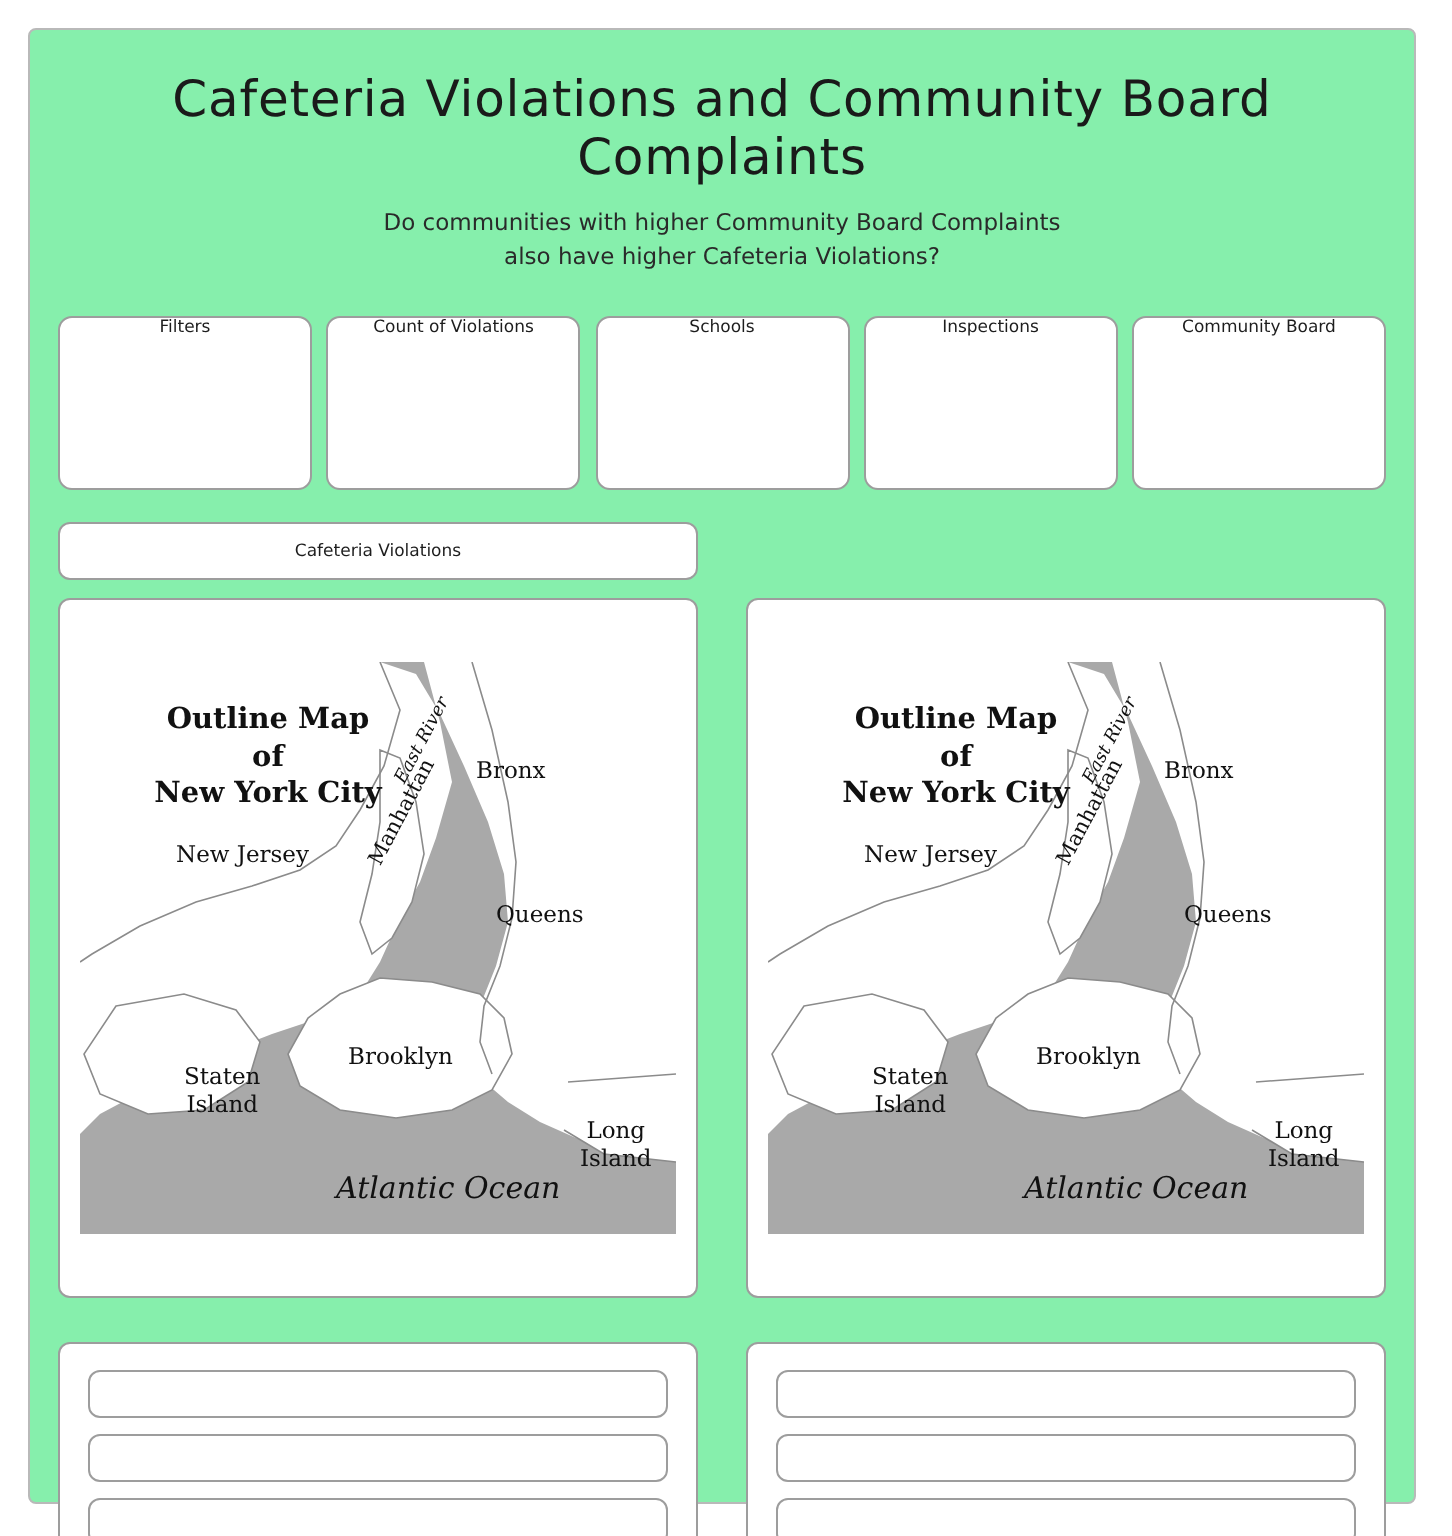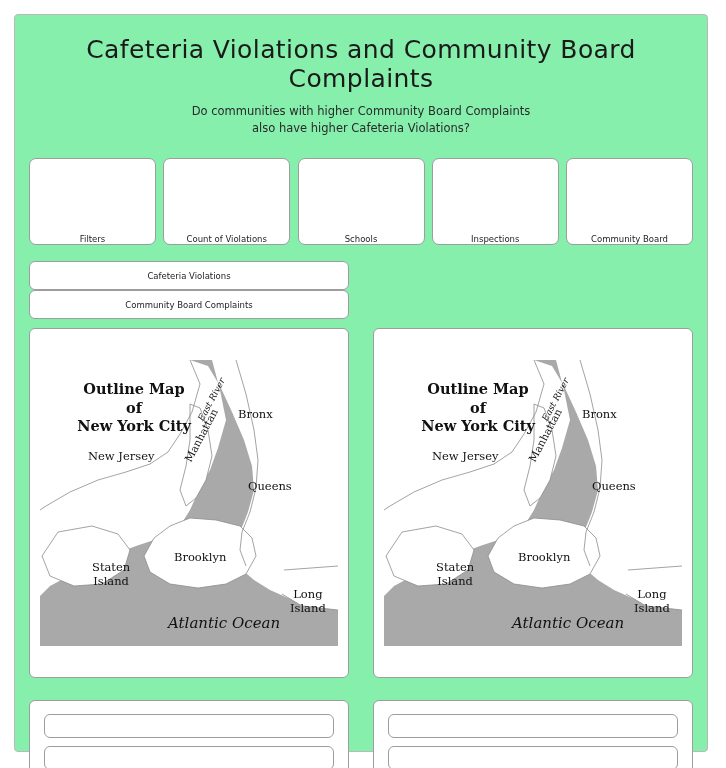--- a/index.html
+++ b/index.html
@@ -49,21 +49,21 @@
     justify-content: space-between;
     margin: 22px 14px 0 14px;
   }
   .nav-box {
     width: 127px;
     height: 87px;
     border: 1px solid #9d9d9d;
     border-radius: 7px;
     box-sizing: border-box;
     display: flex;
-    align-items: flex-end;
+    align-items: flex-start;
     justify-content: center;
     background: #fff;
   }
   .nav-box span {
     font-size: 8.5px;
     color: #1d1d1d;
     text-align: center;
     padding: 0 6px;
   }
 
@@ -200,23 +200,20 @@
       <span>Inspections</span>
     </div>
     <div class="nav-box">
       <span>Community Board</span>
     </div>
   </div>
 
   <div class="header-row">
     <div class="panel-header">
       <span>Cafeteria Violations</span>
-    </div>
-    <div class="panel-header">
-      <span>Community Board Complaints</span>
     </div>
   </div>
 
   <div class="map-row">
 
     <div class="map-card">
       <div class="map-inner">
         <svg class="map-svg" width="298" height="286" viewBox="0 0 298 286">
           <rect x="0" y="0" width="298" height="286" fill="#ffffff"></rect>
 

